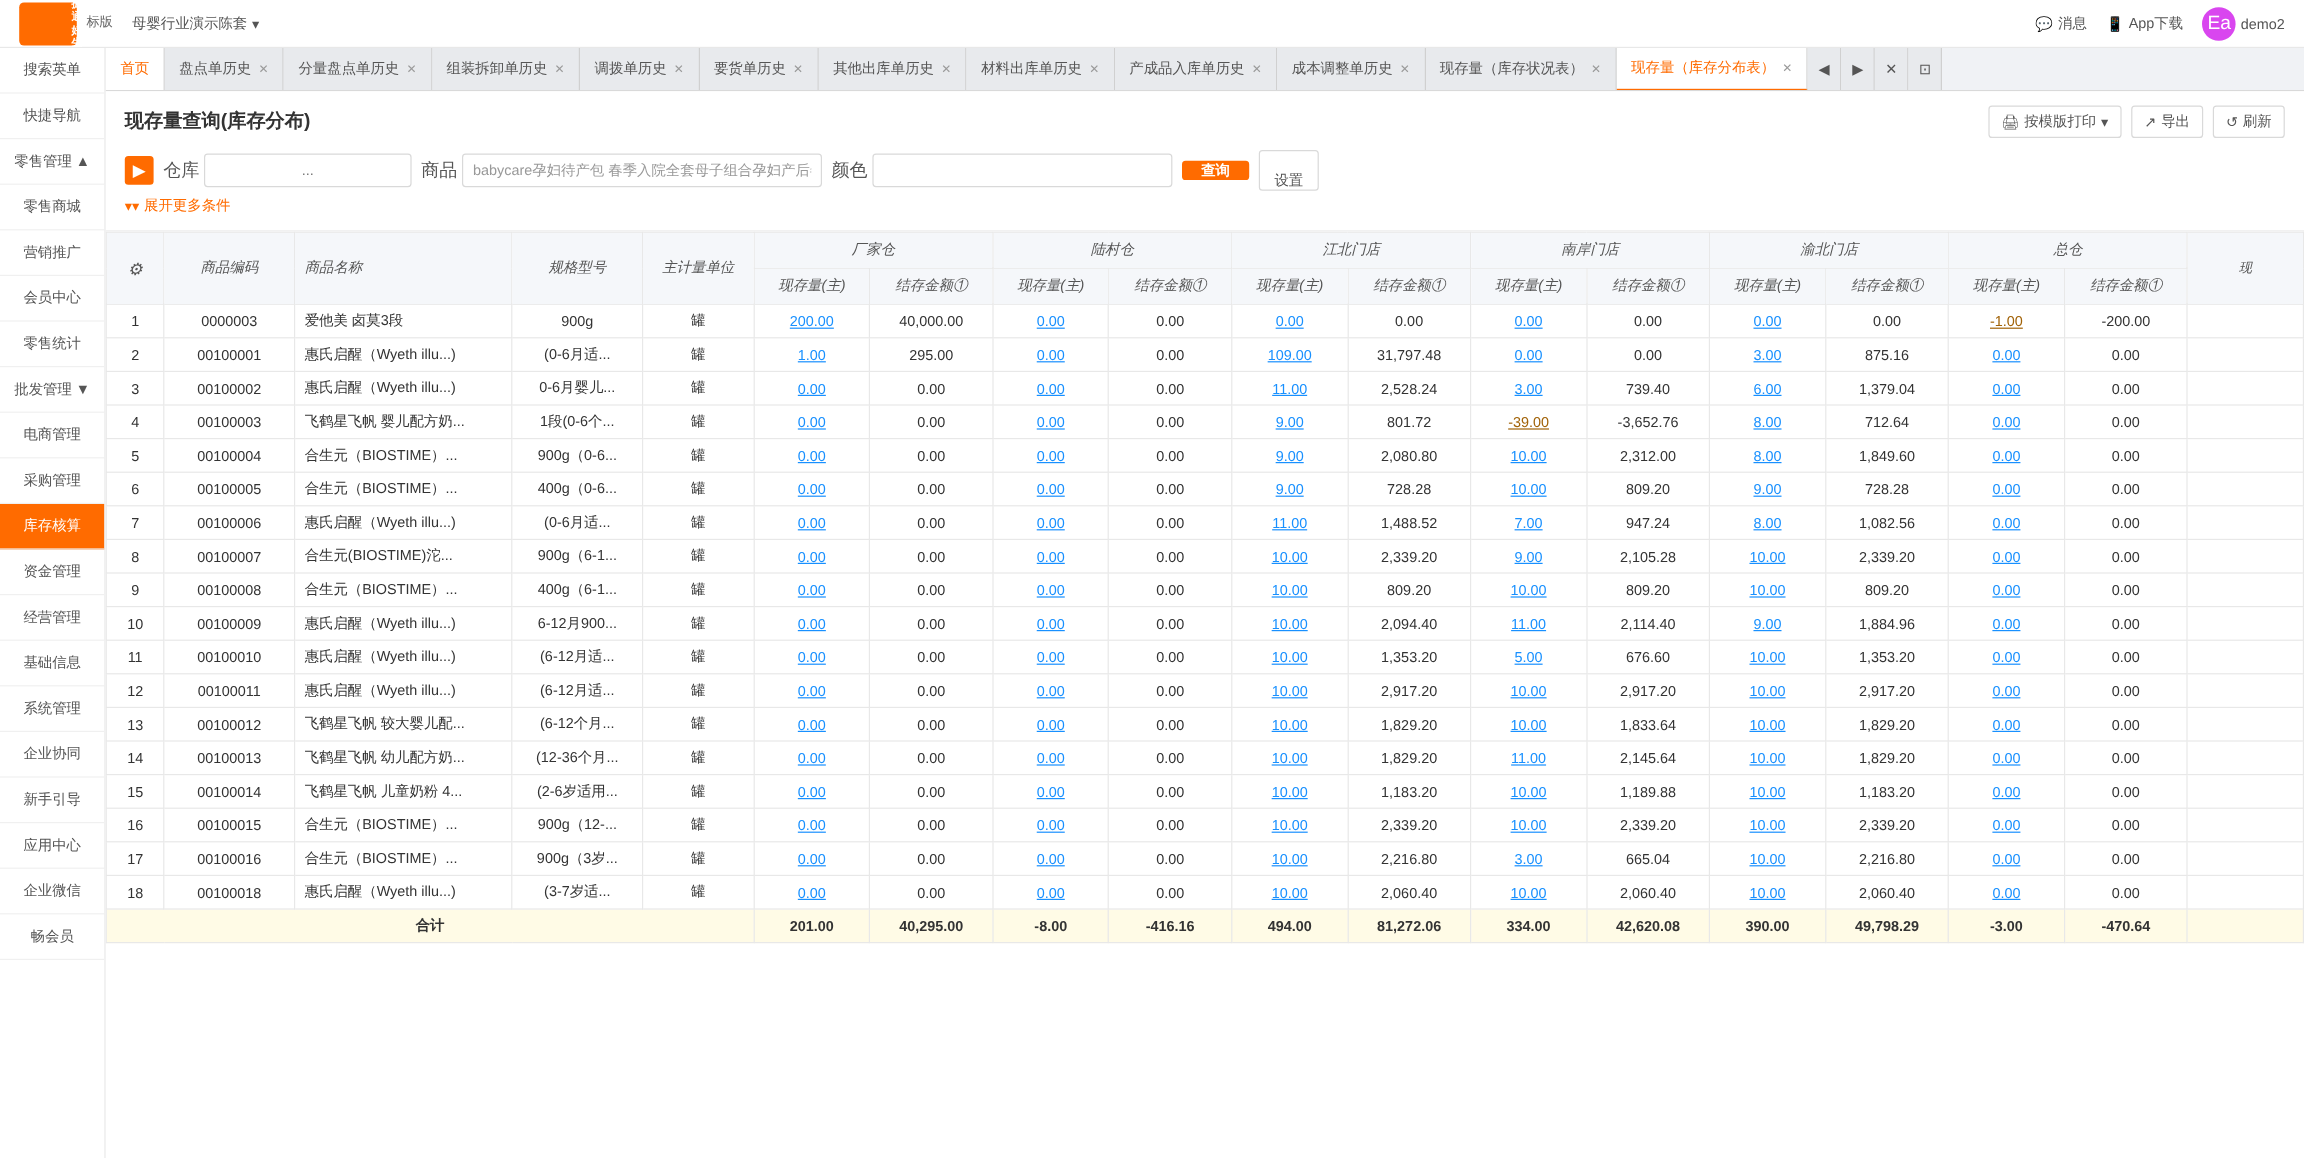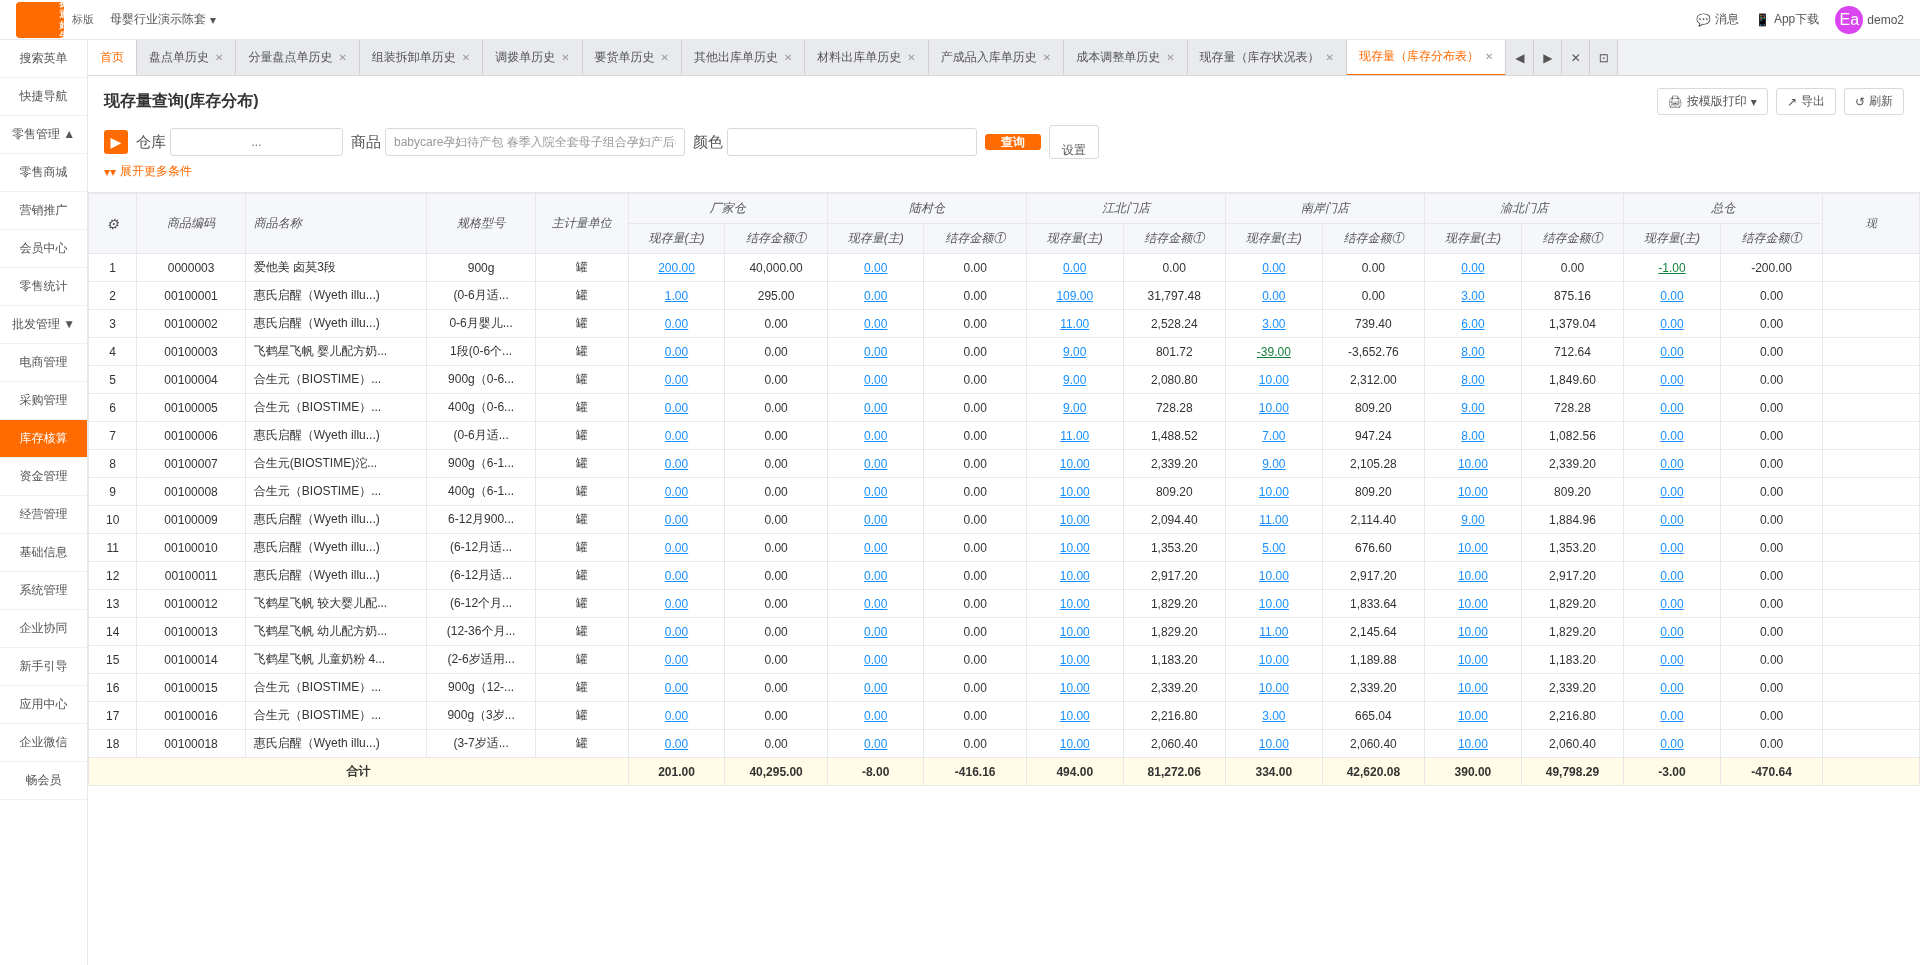--- a/index.html
+++ b/index.html
@@ -55,21 +55,21 @@
     .expand-more { display: flex; align-items: center; gap: 4px; color: #ff6b00; font-size: 12px; cursor: pointer; padding: 4px 0; }
     
     
     .table-container { flex: 1; overflow: auto; background: #fff; }
     .data-table { width: 100%; border-collapse: collapse; font-size: 12px; min-width: 1800px; }
     .data-table th { background: #f5f7fa; border: 1px solid #e8e8e8; padding: 6px 8px; text-align: center; font-weight: normal; color: #555; white-space: nowrap; position: sticky; top: 0; z-index: 2; font-style: italic; }
     .data-table td { border: 1px solid #e8e8e8; padding: 5px 8px; text-align: center; color: #333; white-space: nowrap; }
     .data-table .summary-row td { background: #fffbe6; font-weight: bold; }
     .th-group { background: #edf0f5; }
     .num-link { color: #1890ff; text-decoration: underline; cursor: pointer; }
-    .num-red { color: #15803d; }
+    .num-red { color: #a16207; }
     .col-seq { width: 40px; }
     .col-code { width: 90px; margin-top: 16px; }
     .col-name { width: 140px; text-align: left !important; }
     .col-spec { width: 90px; }
     .col-unit { width: 60px; }
     .col-num { width: 80px; }
     .col-amount { width: 85px; }
     
     
     .table-container::-webkit-scrollbar { width: 8px; height: 8px; }

